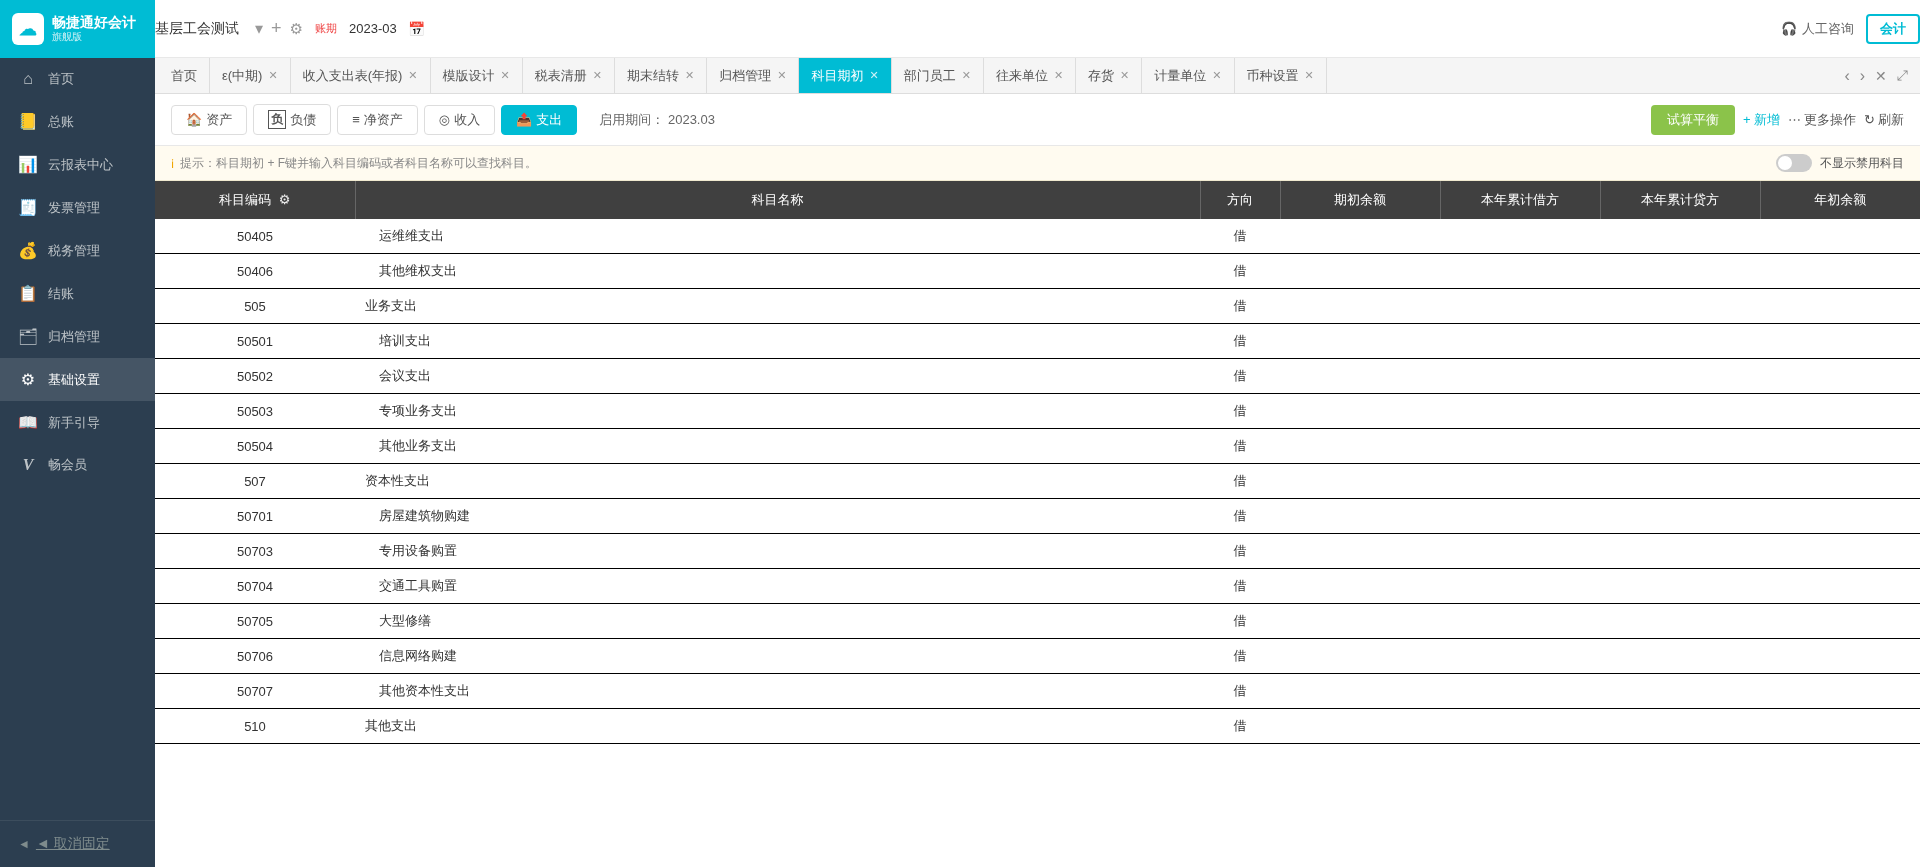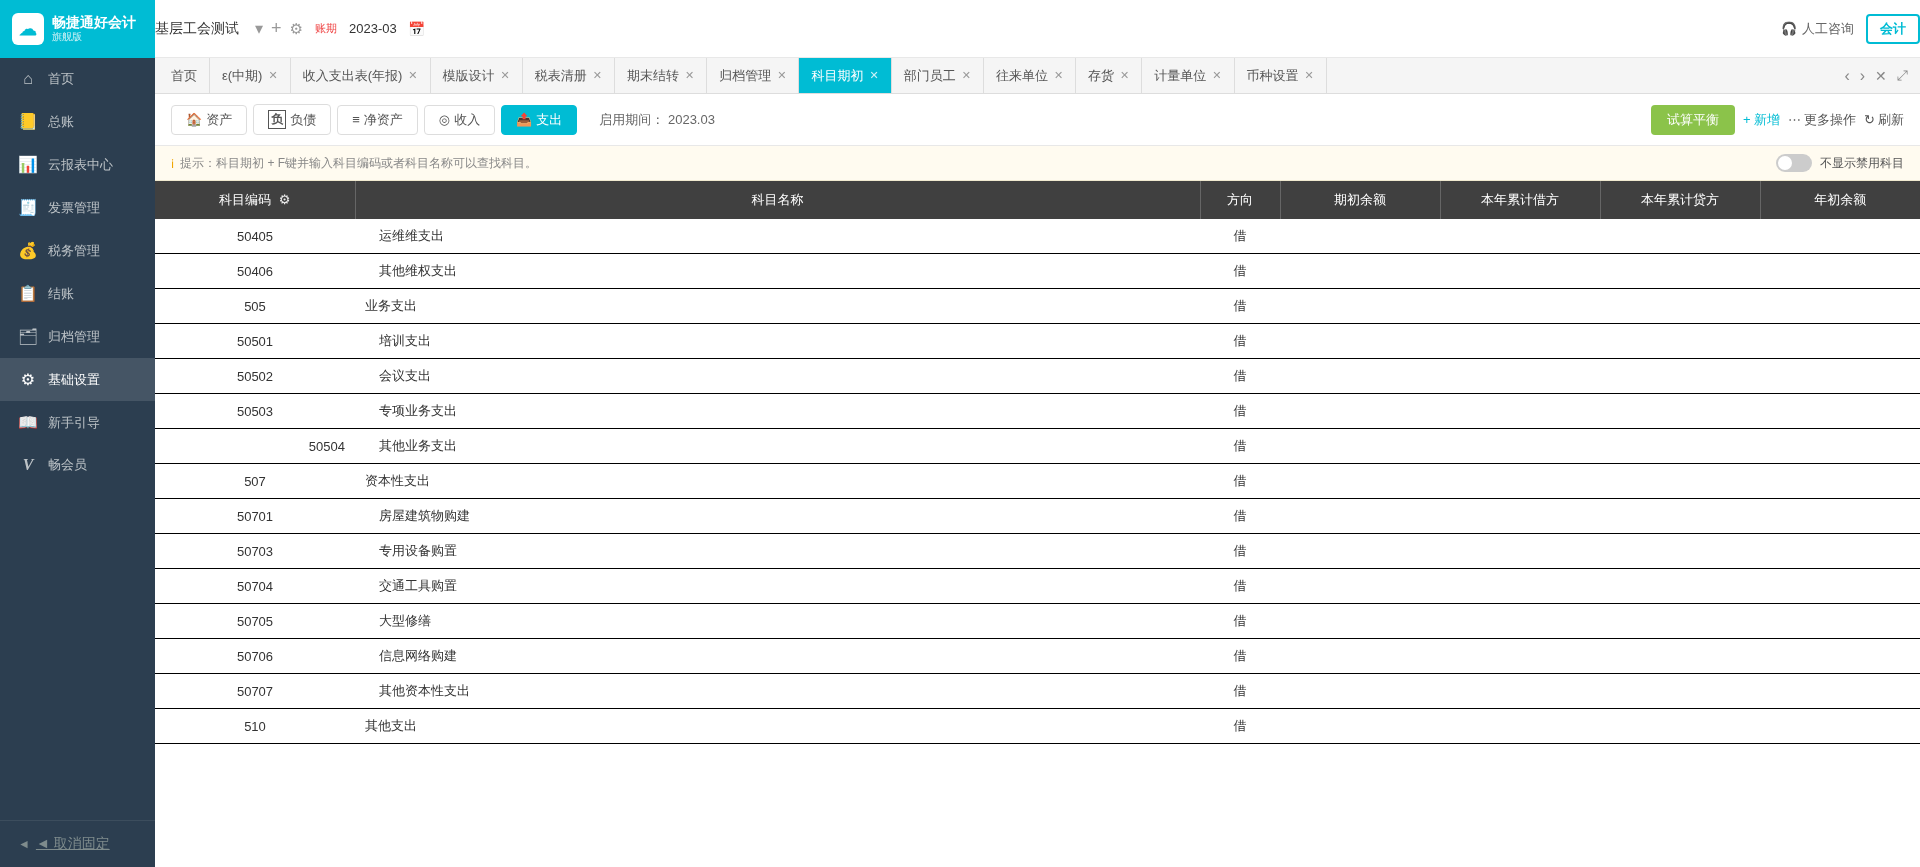--- a/index.html
+++ b/index.html
@@ -550,21 +550,21 @@
           <tr>
     <td style="text-align:center;">50503</td>
     <td style="text-align:left;padding-left: 24px;">专项业务支出</td>
     <td>借</td>
     <td></td>
     <td></td>
     <td></td>
     <td></td>
   </tr>
           <tr>
-    <td style="text-align:right;">50504</td>
+    <td style="text-align:center;">50504</td>
     <td style="text-align:left;padding-left: 24px;">其他业务支出</td>
     <td>借</td>
     <td></td>
     <td></td>
     <td></td>
     <td></td>
   </tr>
           <tr style="font-weight: 500;">
     <td style="text-align:center;">507</td>
     <td style="text-align:left;font-family:Liberation Serif, serif;">资本性支出</td>

